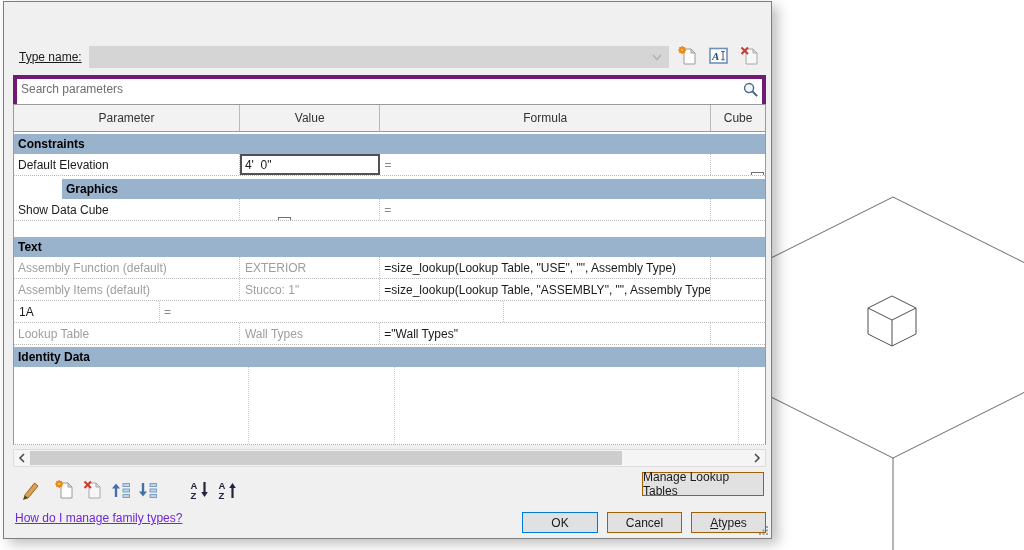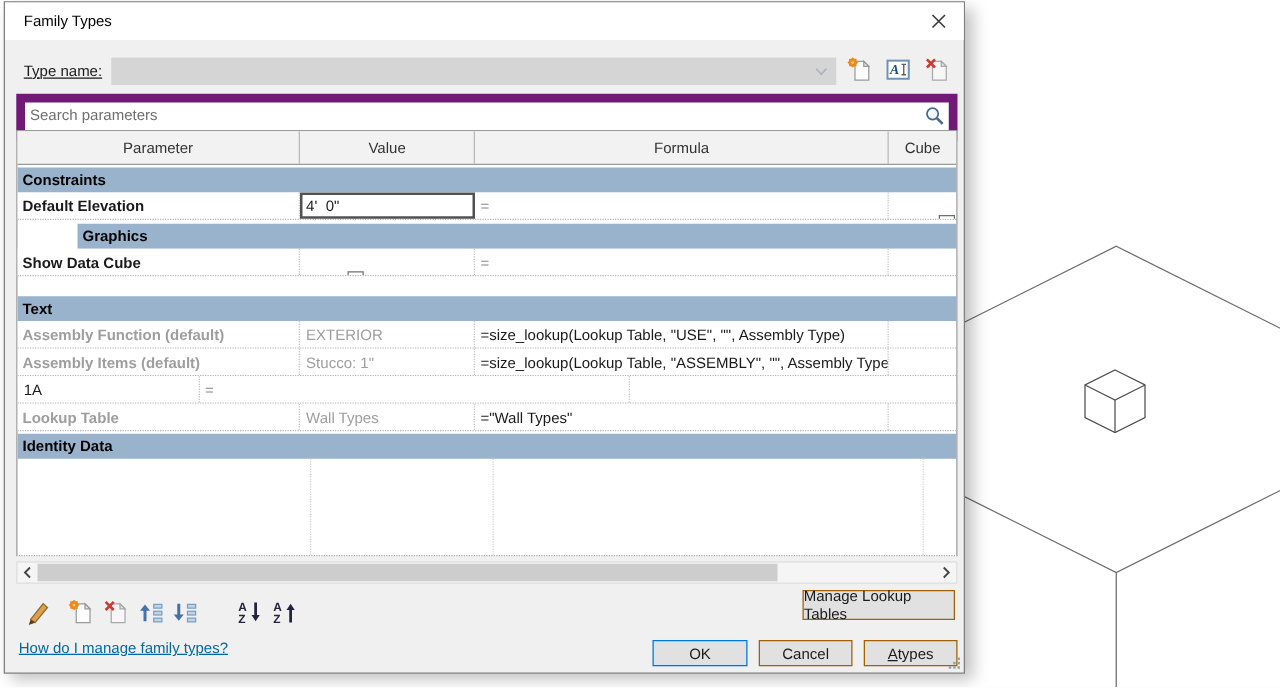--- a/index.html
+++ b/index.html
@@ -19,39 +19,39 @@
   .lbl { position:absolute; left:15px; top:48px;text-decoration:underline; }
   .u { text-decoration:underline; }
   .combo { position:absolute; left:85px; top:44px; width:580px; height:22px;
            background:#d5d5d5; }
   .combo .chev { position:absolute; right:7px; top:8px; }
   .iconbtn { position:absolute; width:24px; height:24px; top:42px; display:flex;
              align-items:center; justify-content:center; cursor:pointer; }
   .ib1{ left:672px; } .ib2{ left:703px; } .ib3{ left:734px; }
 
   .searchbox { position:absolute; left:9px; top:73px; width:753px; height:38px;
-               background:#fff; border:7px solid #701a75; }
+               background:#fff; border:4px solid #701a75; }
   .searchbox input { position:absolute; left:4px; top:1px; width:720px; height:18px;
                border:none; outline:none; font:12px "Liberation Sans", sans-serif; background:transparent; color:#2a2a2a; }
   .searchbox input::placeholder { color:#6e6e6e; opacity:1; }
   .mag { position:absolute; right:3px; top:2px; }
 
   
   .ftable { position:absolute; left:9px; top:102px; width:753px; height:341px;
             background:#fff; border:1px solid #9a9a9a; border-bottom:1px dotted #a8a8a8;
             overflow:hidden; display:flex; flex-direction:column;justify-content:space-between; }
   .thead { display:flex; height:27px; background:#f2f2f2; border-bottom:1px solid #9a9a9a;
            color:#333; flex:none; }
   .thead > div { padding-top:6px; text-align:center; border-right:1px solid #b9b9b9; }
   .h-param{ width:235px; } .h-val{ width:146px; } .h-form{ width:344px; } .h-lock{ width:56px; border-right:none !important; }
   .band { height:20px; background:#9ab3cd; font-weight:bold; padding:3px 0 0 4px; flex:none; color:#000; }
   .mt2{ margin-top:2px; } .mt3{ margin-top:3px;margin-left:48px; } .mt4{ margin-top:16px; }
   .trow { display:flex; height:22px; border-bottom:1px dotted #b8b8b8; flex:none; background:#fff; }
   .trow > div { padding-top:4px; border-right:1px dotted #c3c3c3; overflow:hidden; white-space:pre; }
-  .c-param { width:235px; padding-left:4px;font-weight:bold; }
+  .c-param { width:235px; padding-left:4px; }
   .c-val   { width:146px; padding-left:5px; }
   .c-form  { width:344px; padding-left:4px; }
   .c-lock  { width:56px; border-right:none !important; padding-left:7px; padding-top:4px; }
   .gray { color:#9e9e9e; }
   .dim  { color:#8a8a8a; }
   .sel  { border:2px solid #515151 !important; padding:2px 0 0 3px !important; background:#fff; }
   .cbx { width:13px; height:13px; background:#fff; border:1px solid #707070; display:inline-block; }
   .empty { flex:1; display:flex; }
   .empty > div { border-right:1px dotted #d0d0d0; height:100%; }
   .e1{ width:235px; } .e2{ width:146px; } .e3{ width:344px; } .e4{ flex:1; border-right:none !important; }
@@ -67,49 +67,41 @@
   .tbtn { position:absolute; top:476px; width:24px; height:24px; display:flex;
           align-items:center; justify-content:center; cursor:pointer; }
   .t1{left:14px;} .t2{left:49px;} .t3{left:77px;} .t4{left:105px;} .t5{left:132px;} .t6{left:184px;} .t7{left:212px;}
 
   .btn { position:absolute; background:#e1e1e1; border:1px solid #a16207; font-size:12px;
          display:flex; align-items:center; justify-content:center; cursor:pointer; color:#1a1a1a; }
   .manage { left:638px; top:470px; width:122px; height:24px; }
   .okbtn { left:518px; top:510px; width:76px; height:21px; border:1px solid #0078d7; box-shadow:inset 0 0 0 1px #cfe5f7; }
   .cancelbtn { left:603px; top:510px; width:75px; height:21px; }
   .applybtn { left:687px; top:510px; width:75px; height:21px; }
-  .helplink { position:absolute; left:11px; top:509px; color:#0369a1; text-decoration:underline; cursor:pointer; }
+  .helplink { position:absolute; left:11px; top:509px; color:#6d28d9; text-decoration:underline; cursor:pointer; }
   .grip { position:absolute; right:2px; bottom:2px; }
 </style>
 </head>
 <body>
 
 <div class="canvas">
 
   <svg class="bg3d" viewBox="0 0 1024 550">
     <g fill="none" stroke="#6b6b6b" stroke-width="1">
       <polygon points="893,197 1154,327.5 893,458 632,327.5" fill="#ffffff"></polygon>
       <line x1="893" y1="458" x2="893" y2="550"></line>
     </g>
     <g fill="none" stroke="#4f4f4f" stroke-width="1">
       <polygon points="892,296 916,308 916,334 892,346 868,334 868,308"></polygon>
       <polyline points="868,308 892,320 916,308"></polyline>
       <line x1="892" y1="320" x2="892" y2="346"></line>
     </g>
   </svg>
 
   <div class="dialog">
-    <div class="titlebar">
-      <span class="title">Family Types</span>
-      <span class="closebtn">
-        <svg width="12" height="12" viewBox="0 0 12 12">
-          <path d="M1 1 L11 11 M11 1 L1 11" stroke="#3a3a3a" stroke-width="1.3"></path>
-        </svg>
-      </span>
-    </div>
 
     <span class="lbl"><span>T</span><span class="u">y</span><span>pe name:</span></span>
     <div class="combo">
       <span></span>
       <svg class="chev" width="10" height="7" viewBox="0 0 10 7">
         <path d="M1 1 L5 5.4 L9 1" stroke="#a9b2bd" stroke-width="1.4" fill="none"></path>
       </svg>
     </div>
     <span class="iconbtn ib1">
       <svg width="22" height="22" viewBox="0 0 22 22">

